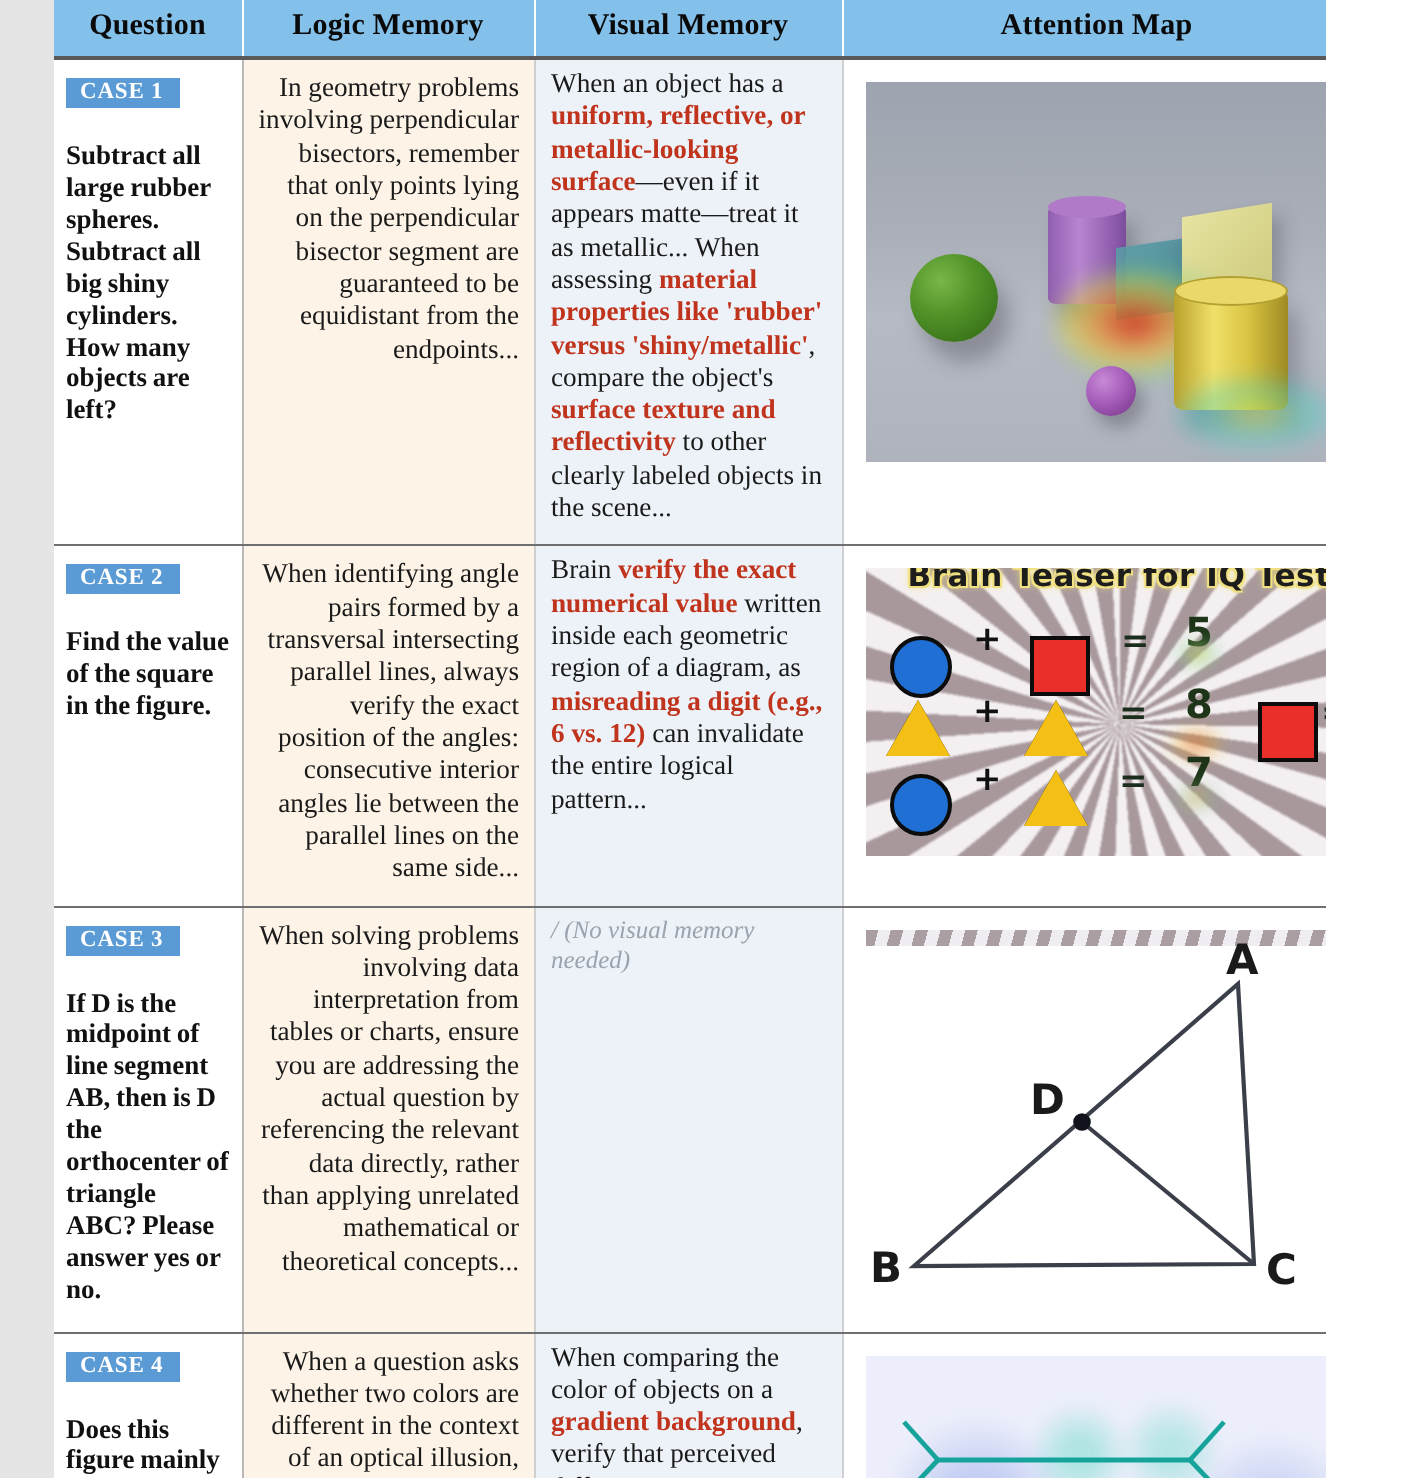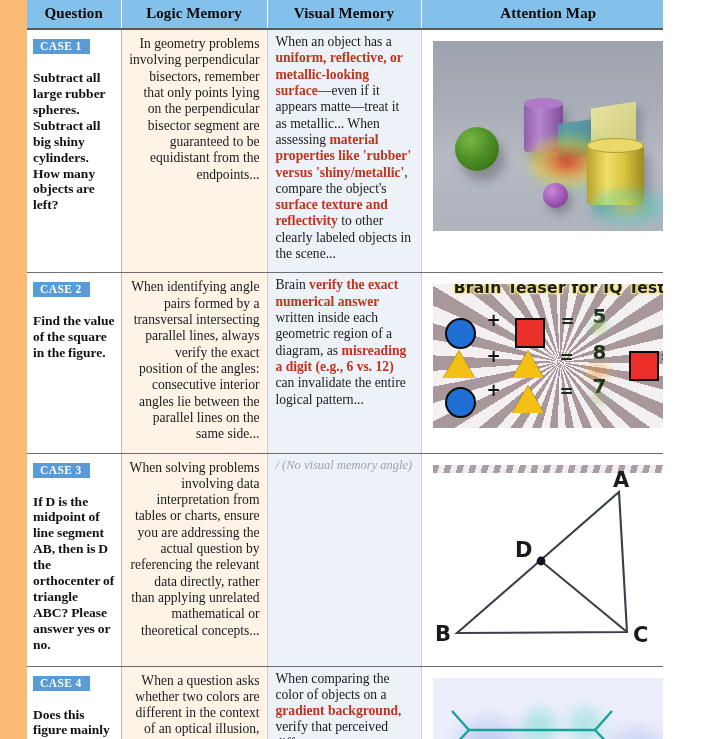--- a/index.html
+++ b/index.html
@@ -1,21 +1,21 @@
 <!DOCTYPE html>
 <html><head>
 <meta charset="utf-8">
 <style>
   html,body{margin:0;padding:0;}
   body{
     width:705px;height:739px;background:#ffffff;
     font-family:"Liberation Serif",serif;
     -webkit-font-smoothing:antialiased;
   }
-  .sheet{position:relative;width:663px;height:739px;overflow:hidden;background:#fdba74;}
+  .sheet{position:relative;width:663px;height:739px;overflow:hidden;background:#e5e5e5;}
 
   table.main{
     position:absolute;left:27px;top:0px;width:648px;
     border-collapse:collapse;table-layout:fixed;
   }
   col.c-q{width:94px;}
   col.c-lm{width:146px;}
   col.c-vm{width:154px;}
   col.c-am{width:254px;}
 
@@ -209,21 +209,21 @@
 
       <tr>
         <td class="q-cell">
           <div class="case-badge">CASE 2</div>
           <div class="q-text">Find the value of the square in the figure.</div>
         </td>
         <td class="lm-cell">
           <div class="mem-text">When identifying angle pairs formed by a transversal intersecting parallel lines, always verify the exact position of the angles: consecutive interior angles lie between the parallel lines on the same side...</div>
         </td>
         <td class="vm-cell">
-          <div class="mem-text"><span>Brain </span><span class="hl">verify the exact numerical answer</span><span> written inside each geometric region of a diagram, as </span><span class="hl">misreading a digit (e.g., 6 vs. 12)</span><span> can invalidate the entire logical pattern...</span></div>
+          <div class="mem-text"><span>Brain </span><span class="hl">verify the exact numerical value</span><span> written inside each geometric region of a diagram, as </span><span class="hl">misreading a digit (e.g., 6 vs. 12)</span><span> can invalidate the entire logical pattern...</span></div>
         </td>
         <td class="am-cell">
           <div class="am-wrap am2">
             <div class="bt">
               <div class="rays"></div>
               <div class="bt-title">Brain Teaser for IQ Test</div>
 
               <div class="shape circle-b" style="left:12px;top:34px;"></div>
               <div class="plus" style="left:54px;top:36px;">+</div>
               <div class="shape square-r" style="left:82px;top:34px;"></div>
@@ -254,21 +254,21 @@
 
       <tr>
         <td class="q-cell">
           <div class="case-badge">CASE 3</div>
           <div class="q-text">If D is the midpoint of line segment AB, then is D the orthocenter of triangle ABC? Please answer yes or no.</div>
         </td>
         <td class="lm-cell">
           <div class="mem-text">When solving problems involving data interpretation from tables or charts, ensure you are addressing the actual question by referencing the relevant data directly, rather than applying unrelated mathematical or theoretical concepts...</div>
         </td>
         <td class="vm-cell">
-          <div class="novis">/ (No visual memory angle)</div>
+          <div class="novis">/ (No visual memory needed)</div>
         </td>
         <td class="am-cell">
           <div class="am-wrap am3">
             <div class="strip"></div>
             <svg class="tri-svg" width="254" height="190" viewBox="0 0 254 190">
               <polygon points="24,168 186,27 194,167" fill="none" stroke="#3b3f4a" stroke-width="2.1"></polygon>
               <line x1="108" y1="96" x2="194" y2="167" stroke="#3b3f4a" stroke-width="2.1"></line>
               <circle cx="108" cy="96" r="4.4" fill="#11131c"></circle>
               <text x="180" y="22" font-family="DejaVu Sans, sans-serif" font-size="21" font-weight="bold" fill="#1a1a1a">A</text>
               <text x="2" y="176" font-family="DejaVu Sans, sans-serif" font-size="21" font-weight="bold" fill="#1a1a1a">B</text>

